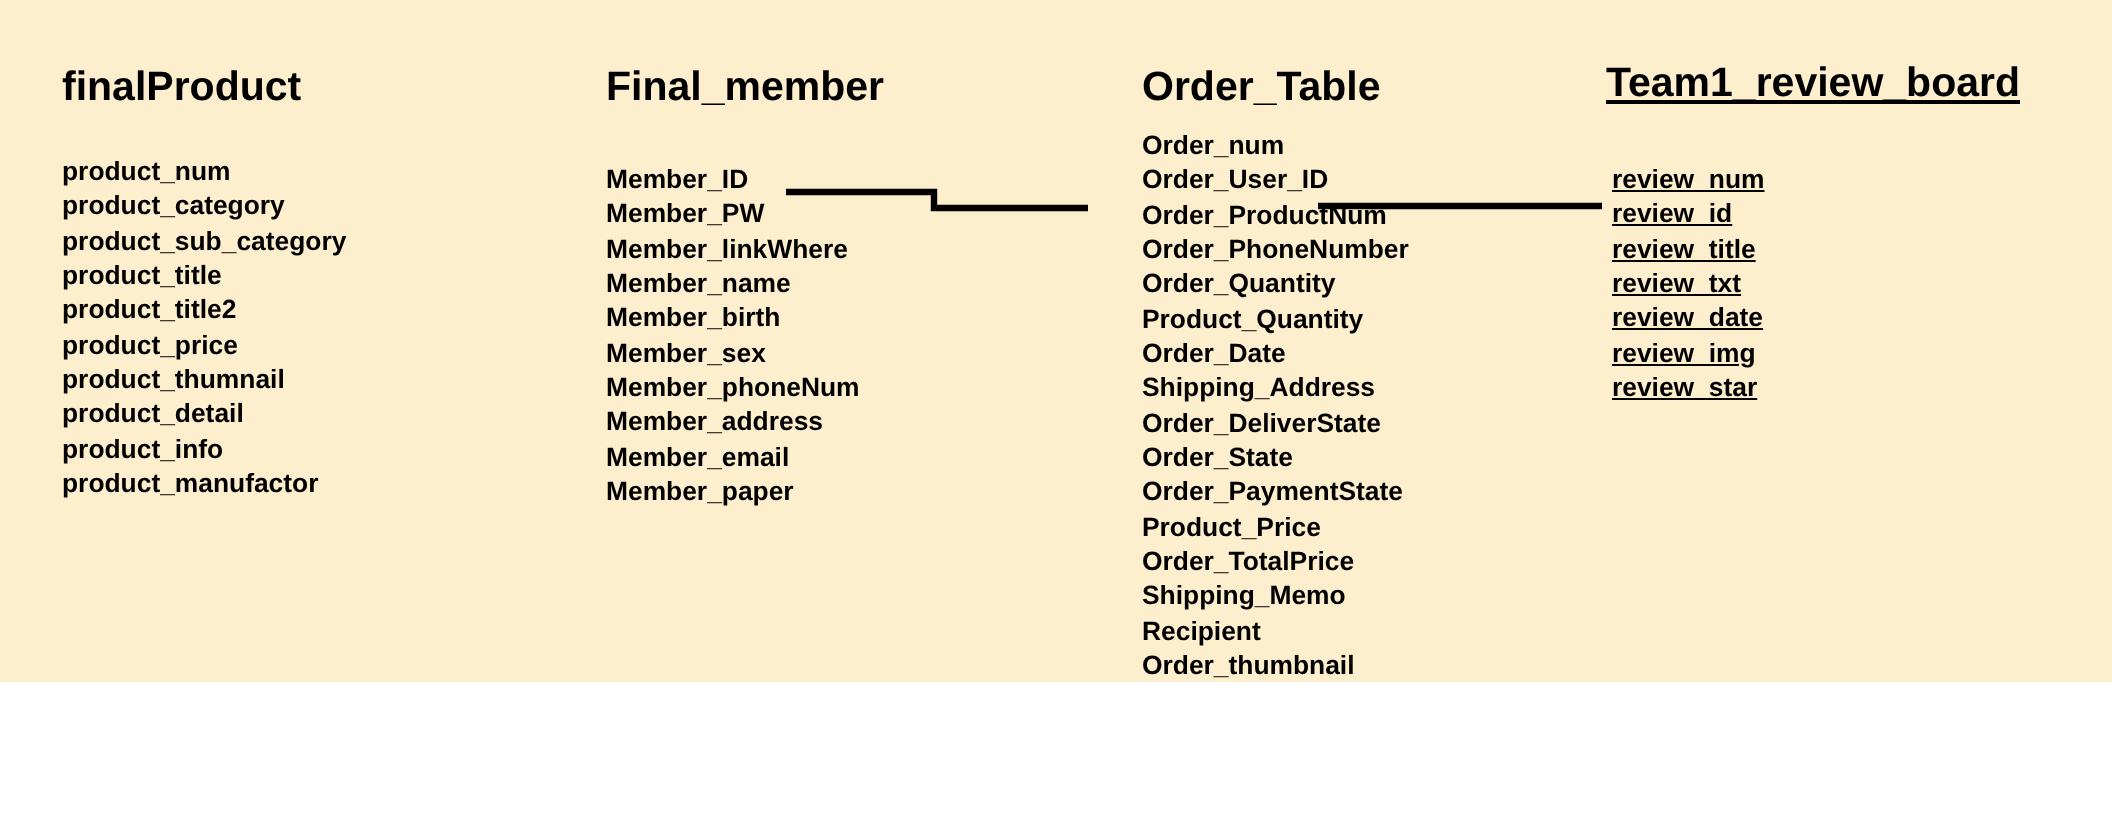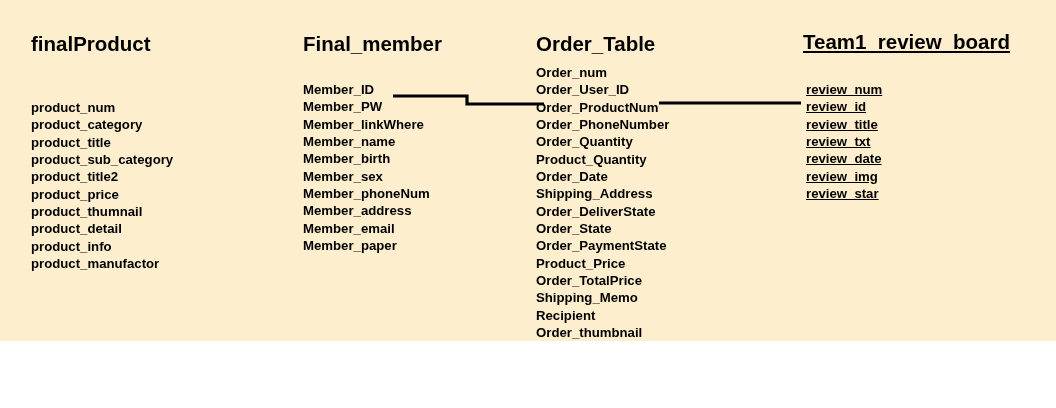--- a/index.html
+++ b/index.html
@@ -47,24 +47,24 @@
   .field-item {
     font-family: "Liberation Sans", sans-serif;
     font-weight: bold;
     font-size: 13.2px;
     line-height: 17.35px;
     color: #000000;
     white-space: nowrap;
   }
   
   #block-finalproduct { left: 31px; top: 32px; }
-  #block-finalproduct .field-list { margin-top: 43px; }
+  #block-finalproduct .field-list { margin-top: 21px; }
   #block-finalmember { left: 303px; top: 32px; }
   #block-finalmember .field-list { margin-top: 25px; }
-  #block-ordertable  { left: 536px; top: 32px; }
+  #block-ordertable  { left: 571px; top: 32px; }
   #block-ordertable .field-list { margin-top: 8px; }
   #block-reviewboard { left: 803px; top: 30px; text-decoration: underline; }
   #block-reviewboard .field-list { margin-top: 27px; margin-left: 3px; }
 
   .connector-layer {
     position: absolute;
     left: 0;
     top: 0;
     width: 1056px;
     height: 408px;
@@ -82,22 +82,22 @@
 </head>
 <body>
 
 <div id="canvas">
 
   <div class="table-block" id="block-finalproduct">
     <div class="table-title">finalProduct</div>
     <ul class="field-list">
       <li class="field-item">product_num</li>
       <li class="field-item">product_category</li>
+      <li class="field-item">product_sub_category</li>
       <li class="field-item">product_title</li>
-      <li class="field-item">product_sub_category</li>
       <li class="field-item">product_title2</li>
       <li class="field-item">product_price</li>
       <li class="field-item">product_thumnail</li>
       <li class="field-item">product_detail</li>
       <li class="field-item">product_info</li>
       <li class="field-item">product_manufactor</li>
     </ul>
   </div>
 
   <div class="table-block" id="block-finalmember">

